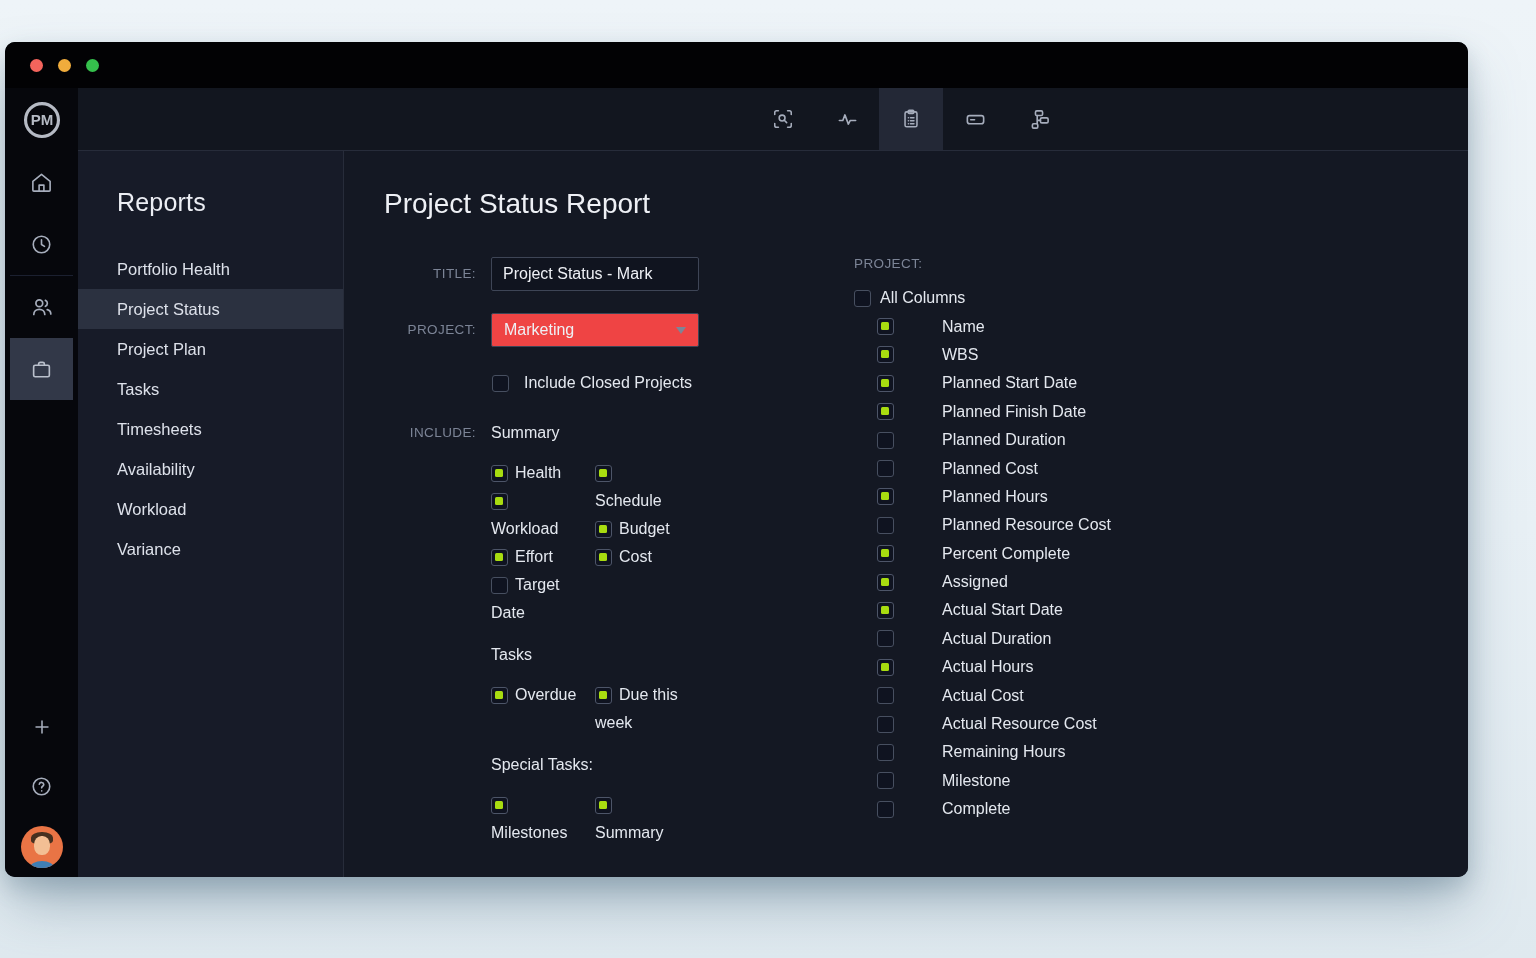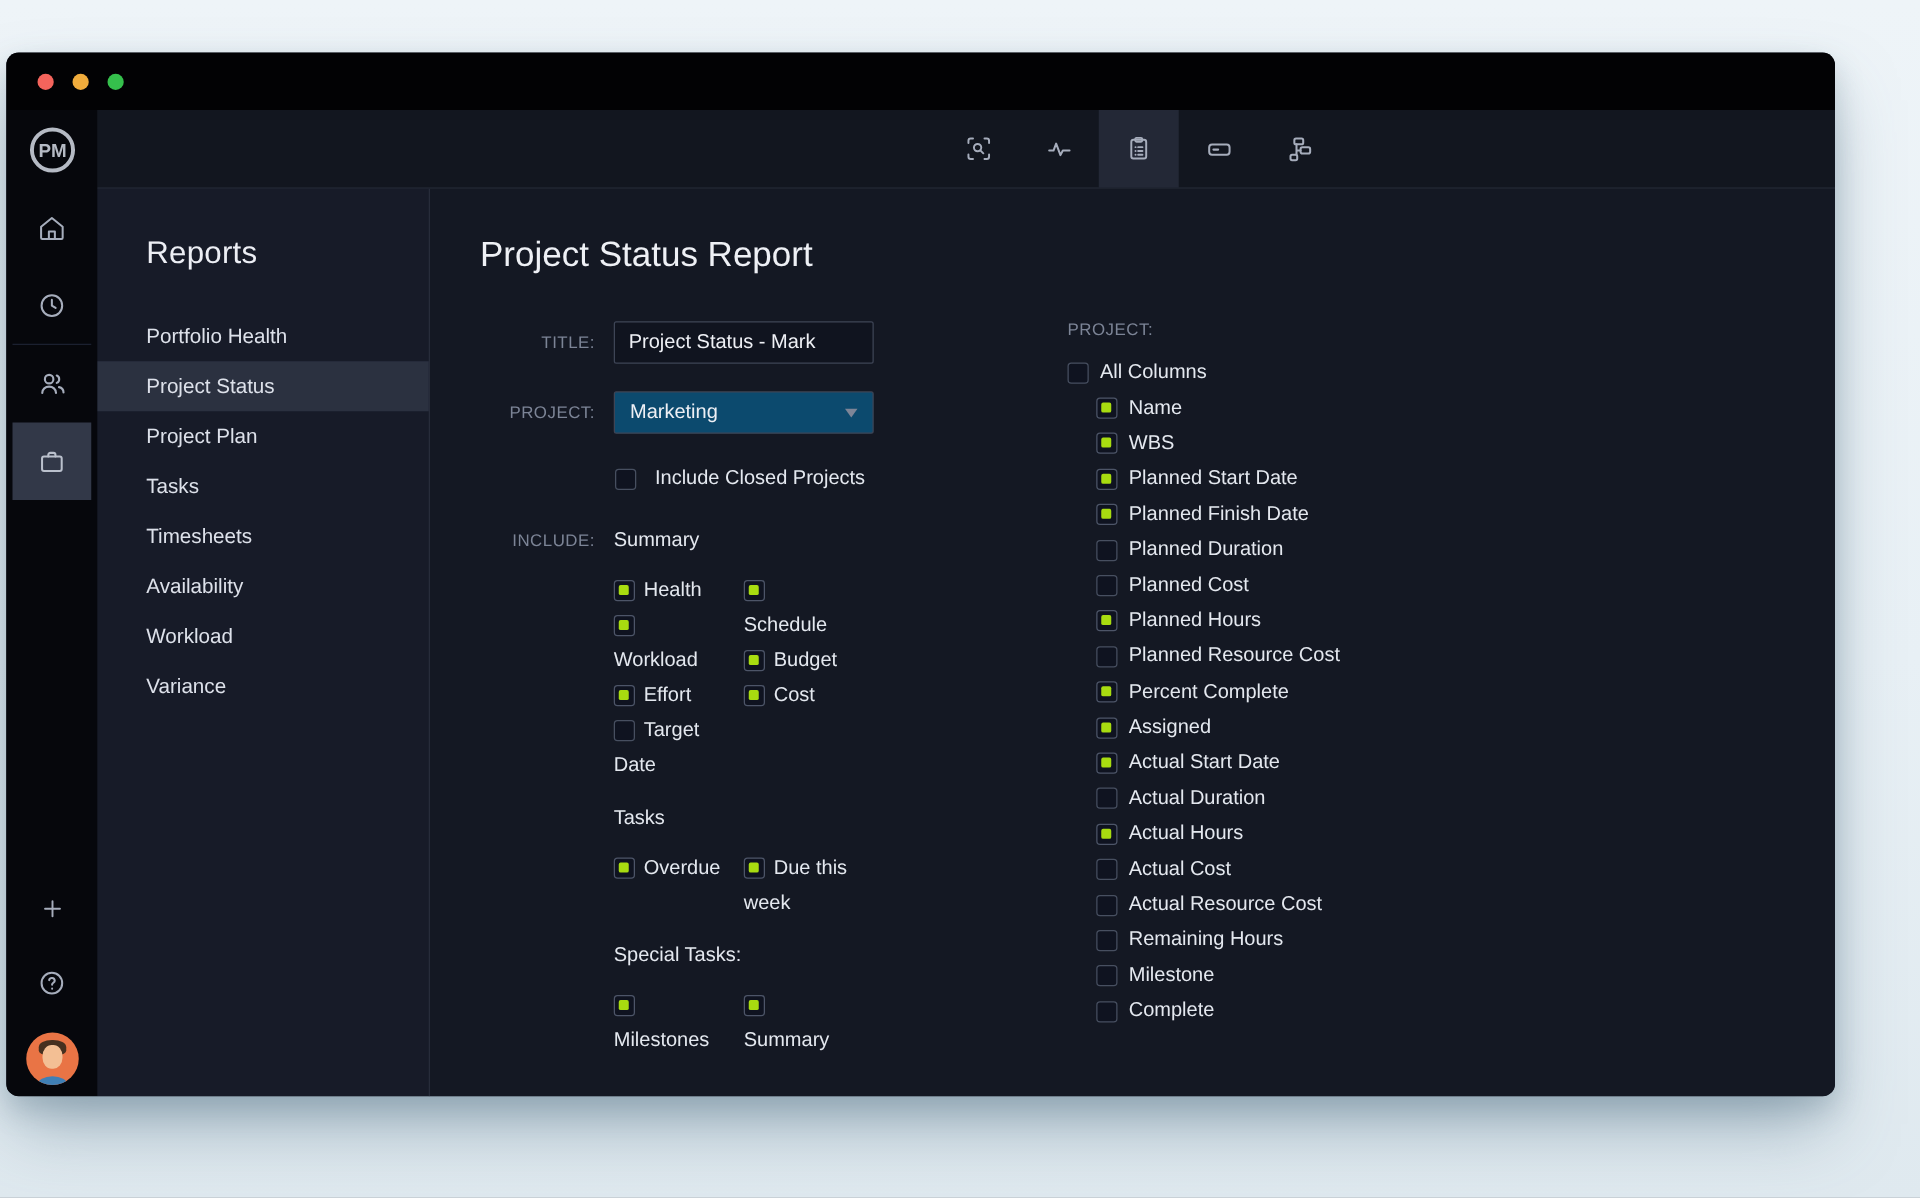--- a/index.html
+++ b/index.html
@@ -39,41 +39,41 @@
   .main{flex:1;background:#141823;position:relative;font-size:16px;color:#e4e8ef;}
   .main-title{position:absolute;left:40px;top:37px;font-size:28px;font-weight:500;color:#eef0f5;}
   .form-label{position:absolute;width:132px;text-align:right;font-size:13.5px;color:#7c8496;letter-spacing:.4px;}
   .lbl-title{top:115px;}
   .lbl-project{top:171px;}
   .lbl-include{top:274px;}
   .text-input{position:absolute;left:147px;top:106px;width:208px;height:34px;box-sizing:border-box;
     background:#10141f;border:1px solid #3e4556;border-radius:2px;color:#eef0f5;font-size:16px;
     padding:0 11px;font-family:"Liberation Sans",sans-serif;outline:none;}
   .select{position:absolute;left:147px;top:162px;width:208px;height:34px;box-sizing:border-box;
-    background:#0c4a6e;border:1px solid #3e4556;border-radius:2px;display:flex;align-items:center;
+    background:#ef4444;border:1px solid #3e4556;border-radius:2px;display:flex;align-items:center;
     justify-content:space-between;padding:0 12px;color:#eef0f5;font-size:16px;cursor:default;}
   .caret{width:0;height:0;border-left:5.5px solid transparent;border-right:5.5px solid transparent;border-top:7px solid #7d8597;}
   .include-closed{position:absolute;left:148px;top:223px;display:flex;align-items:center;gap:8px;height:18px;}
   
   .cb{display:inline-block;width:17px;height:17px;box-sizing:border-box;border:1.5px solid #474f60;
     border-radius:3px;background:#0f1320;vertical-align:-3.5px;margin-right:7px;position:relative;flex-shrink:0;}
   .cb.checked{border-color:#4d5568;}
   .cb .cb-in{display:none;}
   .cb.checked .cb-in{display:block;position:absolute;left:3px;top:3px;width:8px;height:8px;background:#a8dc10;border-radius:1.5px;}
   .include-block{position:absolute;left:147px;top:268px;width:200px;}
   .inc-header{line-height:28px;color:#e4e8ef;}
   .inc-cols{display:flex;gap:16px;}
   .inc-col{width:88px;margin-top:12px;}
   .inc-item{line-height:28px;}
   .mt14{margin-top:14px;}
   .columns-block{position:absolute;left:510px;top:104px;width:320px;}
   .columns-label{font-size:13.5px;color:#7c8496;letter-spacing:.4px;line-height:18px;margin-bottom:11px;}
   .col-row{display:flex;align-items:center;height:28.4px;}
   .col-row .cb{margin-right:9px;vertical-align:middle;}
-  .col-row.indent{padding-left:23px;}
+  .col-row.indent{padding-left:23px;gap:39px;}
 </style>
 </head>
 <body>
 
 <div class="window">
   <div class="titlebar">
     <span class="tl red"></span>
     <span class="tl yellow"></span>
     <span class="tl green"></span>
   </div>

